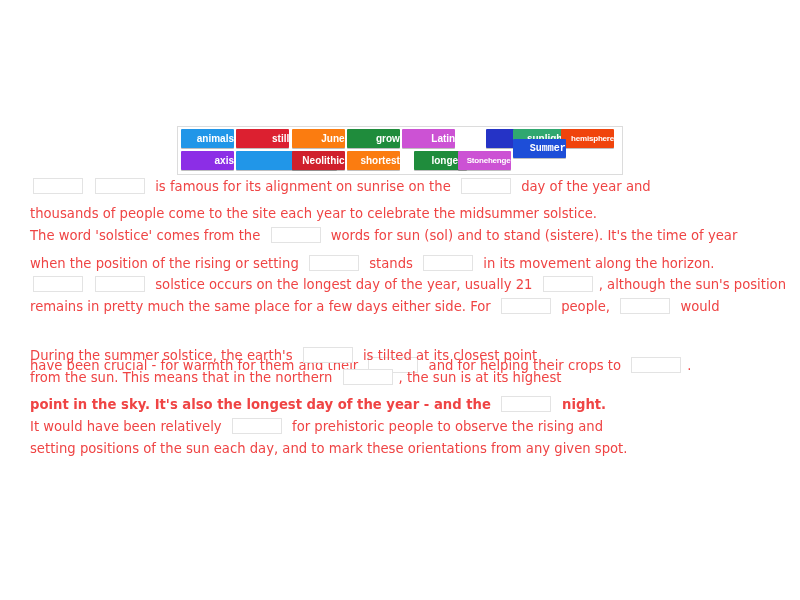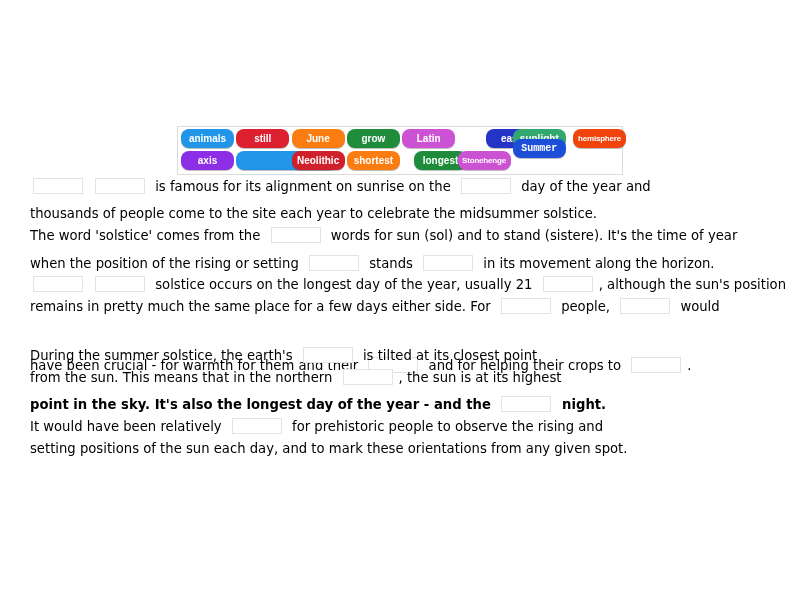--- a/index.html
+++ b/index.html
@@ -5,46 +5,46 @@
   html, body { margin:0; padding:0; }
   body {
     width:800px; height:600px; background:#ffffff; position:relative; overflow:hidden;
     font-family: "DejaVu Sans", sans-serif; color:#333333;
   }
   .bank {
     position:absolute; left:177px; top:126px; width:444px; height:47px;
     border:1px solid #dcdcdc; background:#fff;
   }
   .tile {
-    position:absolute; width:53px; height:19px; border-radius:8px;
+    position:absolute; width:53px; height:19px; border-radius:1px;
     color:#fff; font-family:"Liberation Sans", sans-serif; font-weight:bold;
-    font-size:10px; line-height:19px; text-align:center; white-space:nowrap; overflow:hidden;
+    font-size:10px; line-height:19px; text-align:right; white-space:nowrap; overflow:hidden;
     cursor:grab; box-shadow: 0 1px 0 rgba(0,0,0,0.25);
   }
   .tile.small { font-size:8px; letter-spacing:-0.2px; }
   .line {
-    position:absolute; left:0; font-size:13.2px; white-space:nowrap; color:#000000;
+    position:absolute; left:0; font-size:13.2px; white-space:nowrap; color:#ef4444;
   }
   .blank {
     display:inline-block; vertical-align:middle; width:48px; height:14px;
     border:1px solid #e3e3e3; background:#fff; margin:0 6px; position:relative; top:-1px;
   }
 </style>
 </head>
 <body>
 
 <div class="bank" id="bank">
     <div class="tile" style="left: 3px; top: 2px; background: rgb(33, 150, 232);">animals</div>
     <div class="tile" style="left: 58.3px; top: 2px; background: rgb(220, 32, 48);">still</div>
     <div class="tile" style="left: 113.6px; top: 2px; background: rgb(251, 124, 16);">June</div>
     <div class="tile" style="left: 168.9px; top: 2px; background: rgb(31, 140, 60);">grow</div>
     <div class="tile" style="left: 224.2px; top: 2px; background: rgb(204, 82, 212);">Latin</div>
     <div class="tile" style="left: 279.5px; top: 2px; background: rgb(37, 51, 198); margin-left: 28px;">easy</div>
     <div class="tile" style="left: 334.8px; top: 2px; background: rgb(48, 168, 112);">sunlight</div>
-    <div class="tile small" style="left: 395px; top: 2px; background: rgb(240, 68, 12);">hemisphere</div>
+    <div class="tile small" style="left: 383px; top: 2px; background: rgb(240, 68, 12);">hemisphere</div>
     <div class="tile" style="left: 3px; top: 24px; background: rgb(140, 46, 230);">axis</div>
     <div class="tile" style="left: 58.3px; top: 24px; background: rgb(33, 150, 232); padding-left: 48px;">sun</div>
     <div class="tile" style="left: 113.6px; top: 24px; background: rgb(208, 32, 44);">Neolithic</div>
     <div class="tile" style="left: 168.9px; top: 24px; background: rgb(251, 124, 16);">shortest</div>
     <div class="tile" style="left: 236px; top: 24px; background: rgb(31, 140, 60);">longest</div>
     <div class="tile small" style="left: 279.5px; top: 24px; background: rgb(204, 82, 212);">Stonehenge</div>
     <div class="tile" style="left: 334.8px; top: 12px; background: #1d4ed8; font-family: Liberation Mono, monospace;">Summer</div>
   </div>
 <div id="passage">
     <div class="line" style="top: 179px; left: 33px;"><span class="blank" style="margin-left: 0px;"></span><span class="blank"></span><span> is famous for its alignment on sunrise on the </span><span class="blank"></span><span> day of the year and</span></div>

